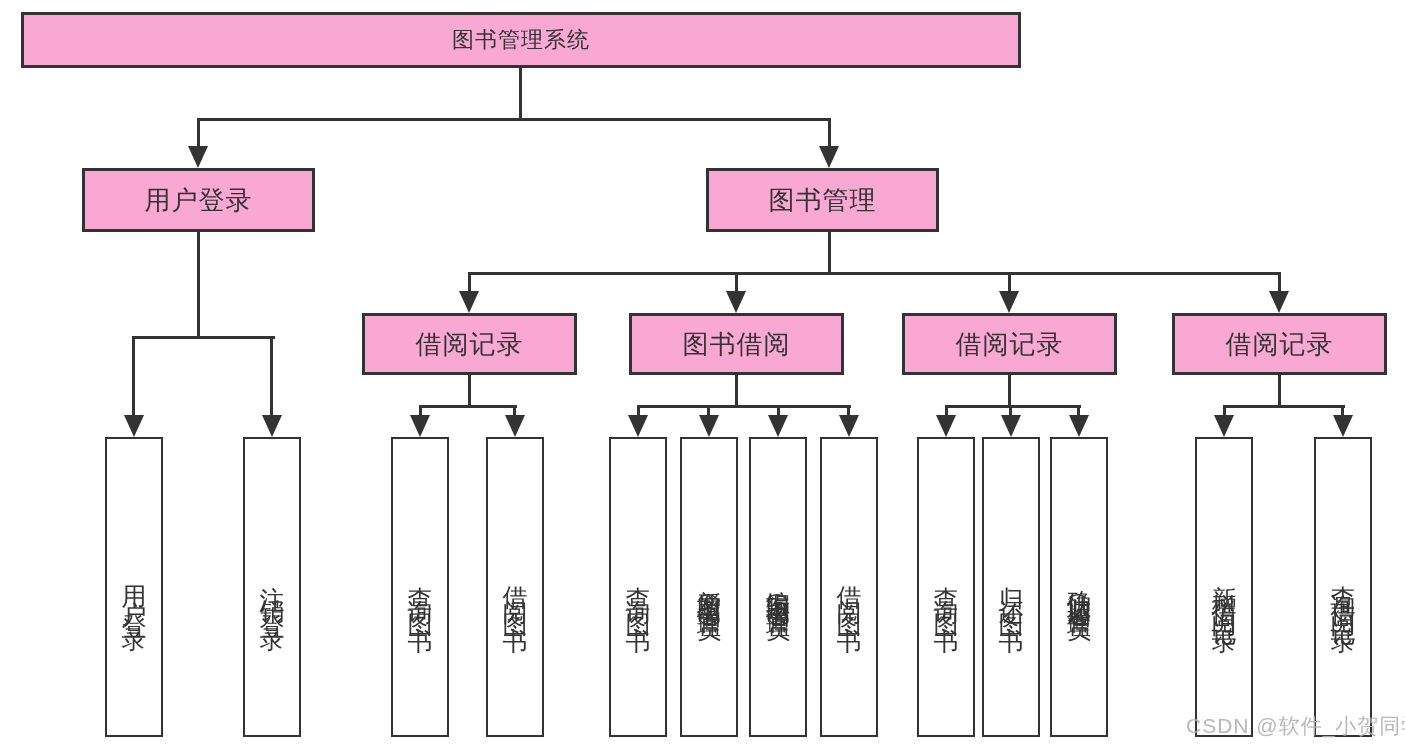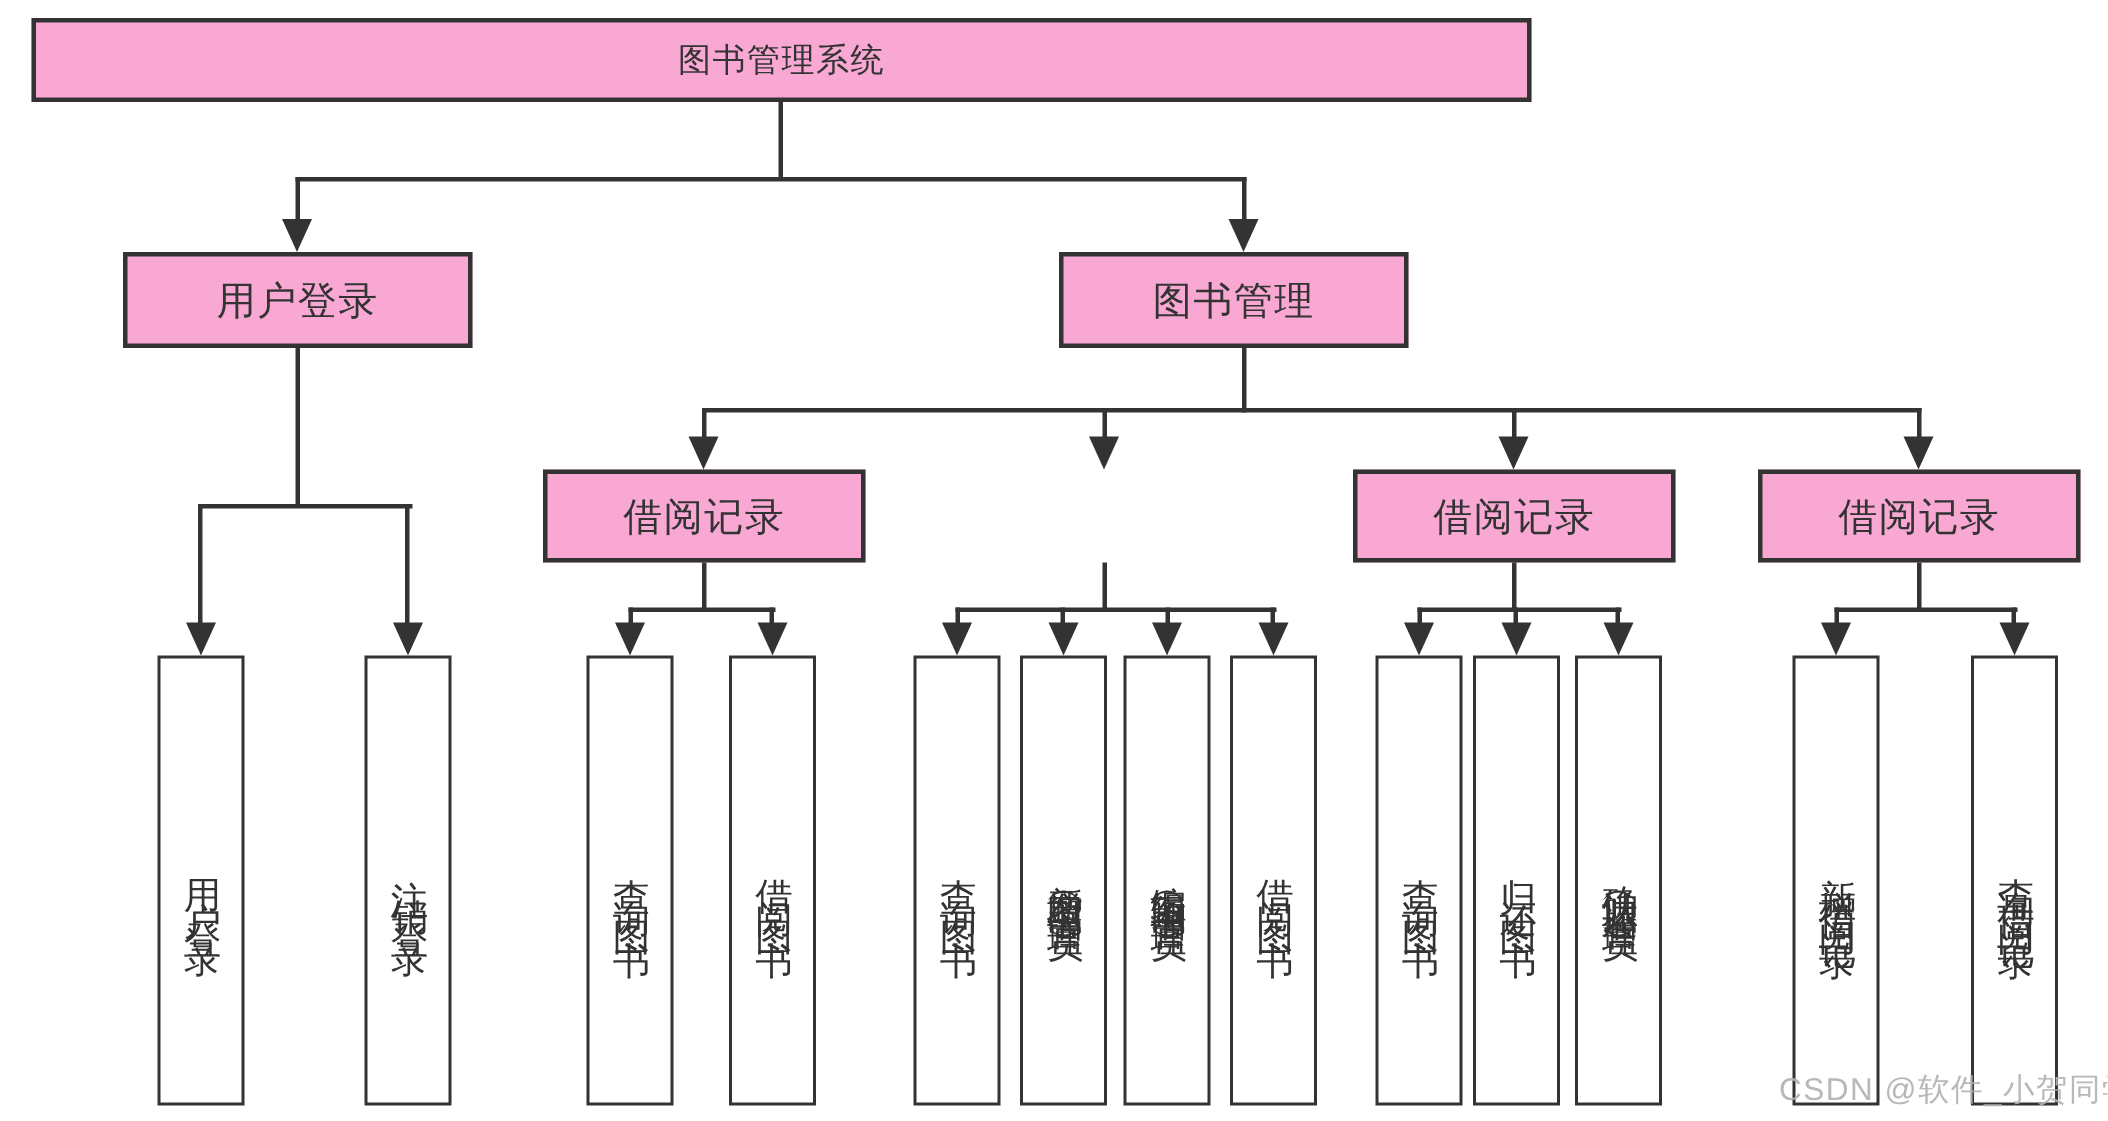--- a/index.html
+++ b/index.html
@@ -78,20 +78,23 @@
   <div class="arrow" style="left:459px;top:291px;"></div>
   <div class="vline" style="left:735px;top:272px;height:22px;"></div>
   <div class="arrow" style="left:726px;top:291px;"></div>
   <div class="vline" style="left:1008px;top:272px;height:22px;"></div>
   <div class="arrow" style="left:999px;top:291px;"></div>
   <div class="vline" style="left:1278px;top:272px;height:22px;"></div>
   <div class="arrow" style="left:1269px;top:291px;"></div>
 
   <div class="hbox" style="left:362px;top:313px;width:215px;height:62px;">
     <span>借阅记录</span>
+  </div>
+  <div class="hbox" style="left:629px;top:313px;width:215px;height:62px;">
+    <span>图书借阅</span>
   </div>
   <div class="hbox" style="left:902px;top:313px;width:215px;height:62px;">
     <span>借阅记录</span>
   </div>
   <div class="hbox" style="left:1172px;top:313px;width:215px;height:62px;">
     <span>借阅记录</span>
   </div>
 
   <div class="vline" style="left:468px;top:375px;height:33px;"></div>
   <div class="hline" style="left:419px;top:405px;width:98px;"></div>

